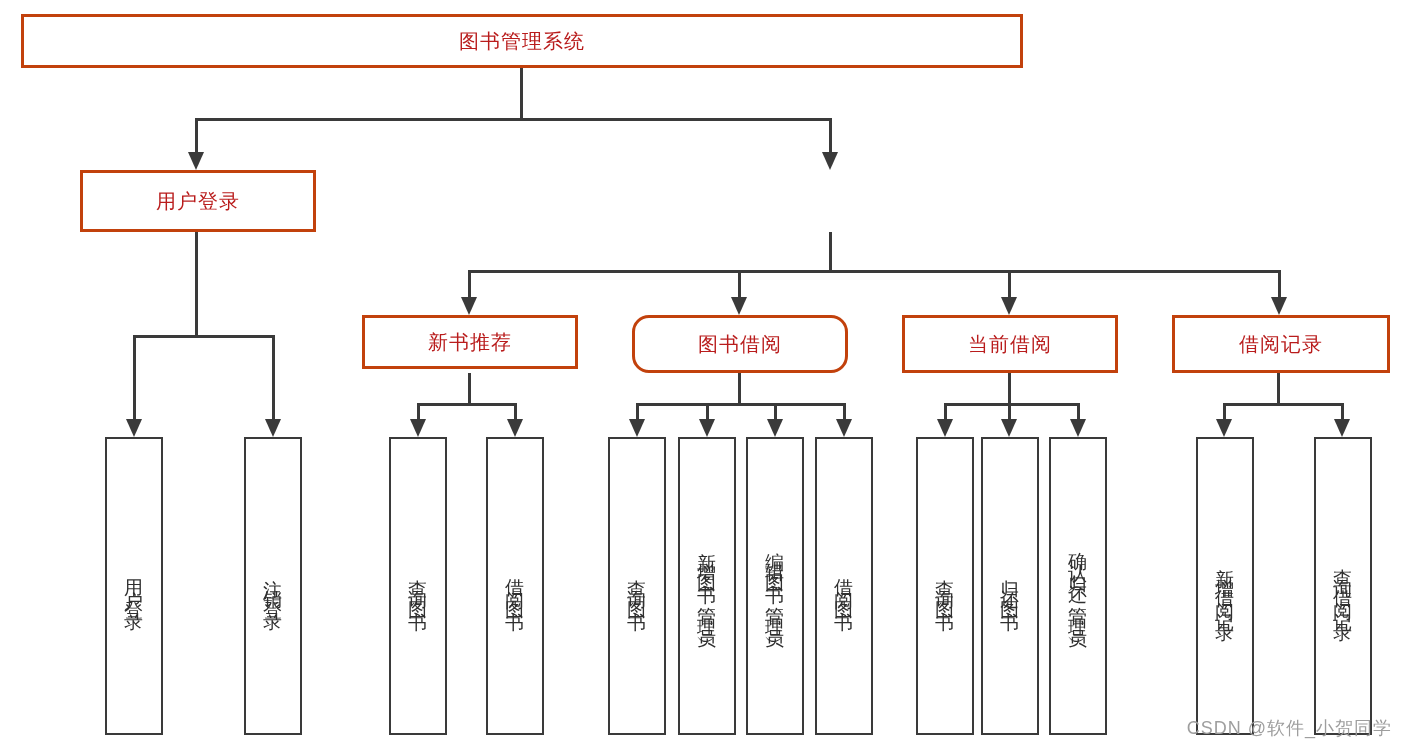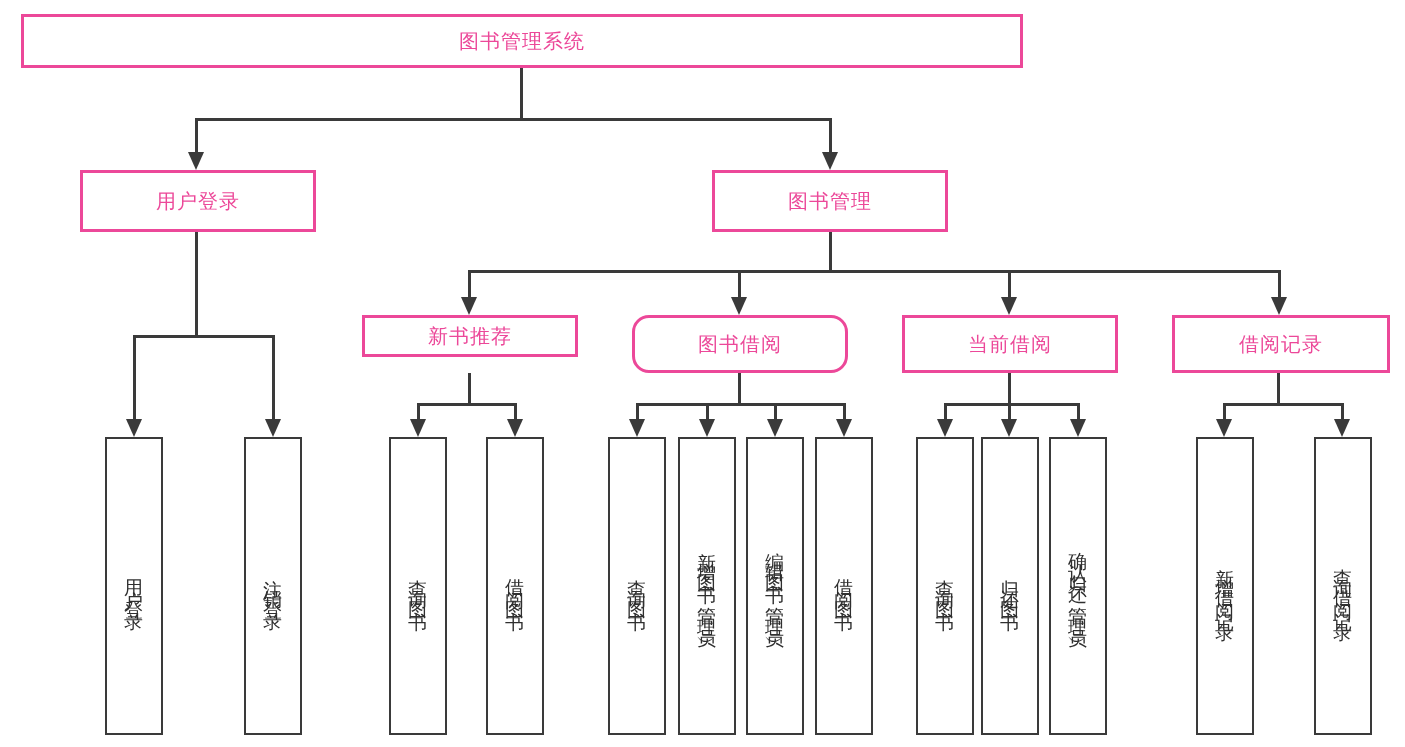--- a/index.html
+++ b/index.html
@@ -13,28 +13,28 @@
     width: 1405px;
     height: 747px;
     background: #ffffff;
     overflow: hidden;
     color: #2f2f2f;
   }
   
   .box {
     position: absolute;
     box-sizing: border-box;
-    border: 3px solid #ec4899;
+    border: 3px solid #c2410c;
     background: #ffffff;
     display: flex;
     align-items: center;
     justify-content: center;
     font-size: 20px;
     letter-spacing: 1px;
-    color: #ec4899;
+    color: #b91c1c;
   }
   
   .leaf {
     position: absolute;
     box-sizing: border-box;
     border: 2px solid #3a3a3a;
     background: #ffffff;
     top: 437px;
     width: 58px;
     height: 298px;
@@ -91,44 +91,41 @@
 
   <div class="vline" style="left:520px; top:68px; height:52px;"></div>
   <div class="hline" style="left:195px; top:118px; width:637px;"></div>
   <div class="vline" style="left:195px; top:118px; height:36px;"></div>
   <div class="arrow" style="left:188px; top:152px;"></div>
   <div class="vline" style="left:829px; top:118px; height:36px;"></div>
   <div class="arrow" style="left:822px; top:152px;"></div>
 
   <div class="box" style="left:80px; top:170px; width:236px; height:62px;">
     <span>用户登录</span>
-  </div>
-  <div class="box" style="left:712px; top:170px; width:236px; height:62px;">
-    <span>图书管理</span>
   </div>
 
   <div class="vline" style="left:195px; top:232px; height:106px;"></div>
   <div class="hline" style="left:133px; top:335px; width:142px;"></div>
   <div class="vline" style="left:133px; top:335px; height:86px;"></div>
   <div class="arrow" style="left:126px; top:419px;"></div>
   <div class="vline" style="left:272px; top:335px; height:86px;"></div>
   <div class="arrow" style="left:265px; top:419px;"></div>
 
   <div class="vline" style="left:829px; top:232px; height:40px;"></div>
   <div class="hline" style="left:468px; top:270px; width:813px;"></div>
   <div class="vline" style="left:468px; top:270px; height:29px;"></div>
   <div class="arrow" style="left:461px; top:297px;"></div>
   <div class="vline" style="left:738px; top:270px; height:29px;"></div>
   <div class="arrow" style="left:731px; top:297px;"></div>
   <div class="vline" style="left:1008px; top:270px; height:29px;"></div>
   <div class="arrow" style="left:1001px; top:297px;"></div>
   <div class="vline" style="left:1278px; top:270px; height:29px;"></div>
   <div class="arrow" style="left:1271px; top:297px;"></div>
 
-  <div class="box" style="left:362px; top:315px; width:216px; height:42px;">
+  <div class="box" style="left:362px; top:315px; width:216px; height:54px;">
     <span>新书推荐</span>
   </div>
   <div class="box" style="left:632px; top:315px; width:216px; height:58px;border-radius:17px;">
     <span>图书借阅</span>
   </div>
   <div class="box" style="left:1172px; top:315px; width:218px; height:58px;">
     <span>借阅记录</span>
   </div>
   <div class="box" style="left:902px; top:315px; width:216px; height:58px;">
     <span>当前借阅</span>
@@ -205,14 +202,15 @@
     <span class="vtext">确认归还（管理员）</span>
   </div>
 
   <div class="leaf" style="left:1196px;">
     <span class="vtext">新增借阅记录</span>
   </div>
   <div class="leaf" style="left:1314px;">
     <span class="vtext">查询借阅记录</span>
   </div>
 
+  <div class="watermark">CSDN @软件_小贺同学</div>
 
 </div>
 
 </body></html>

